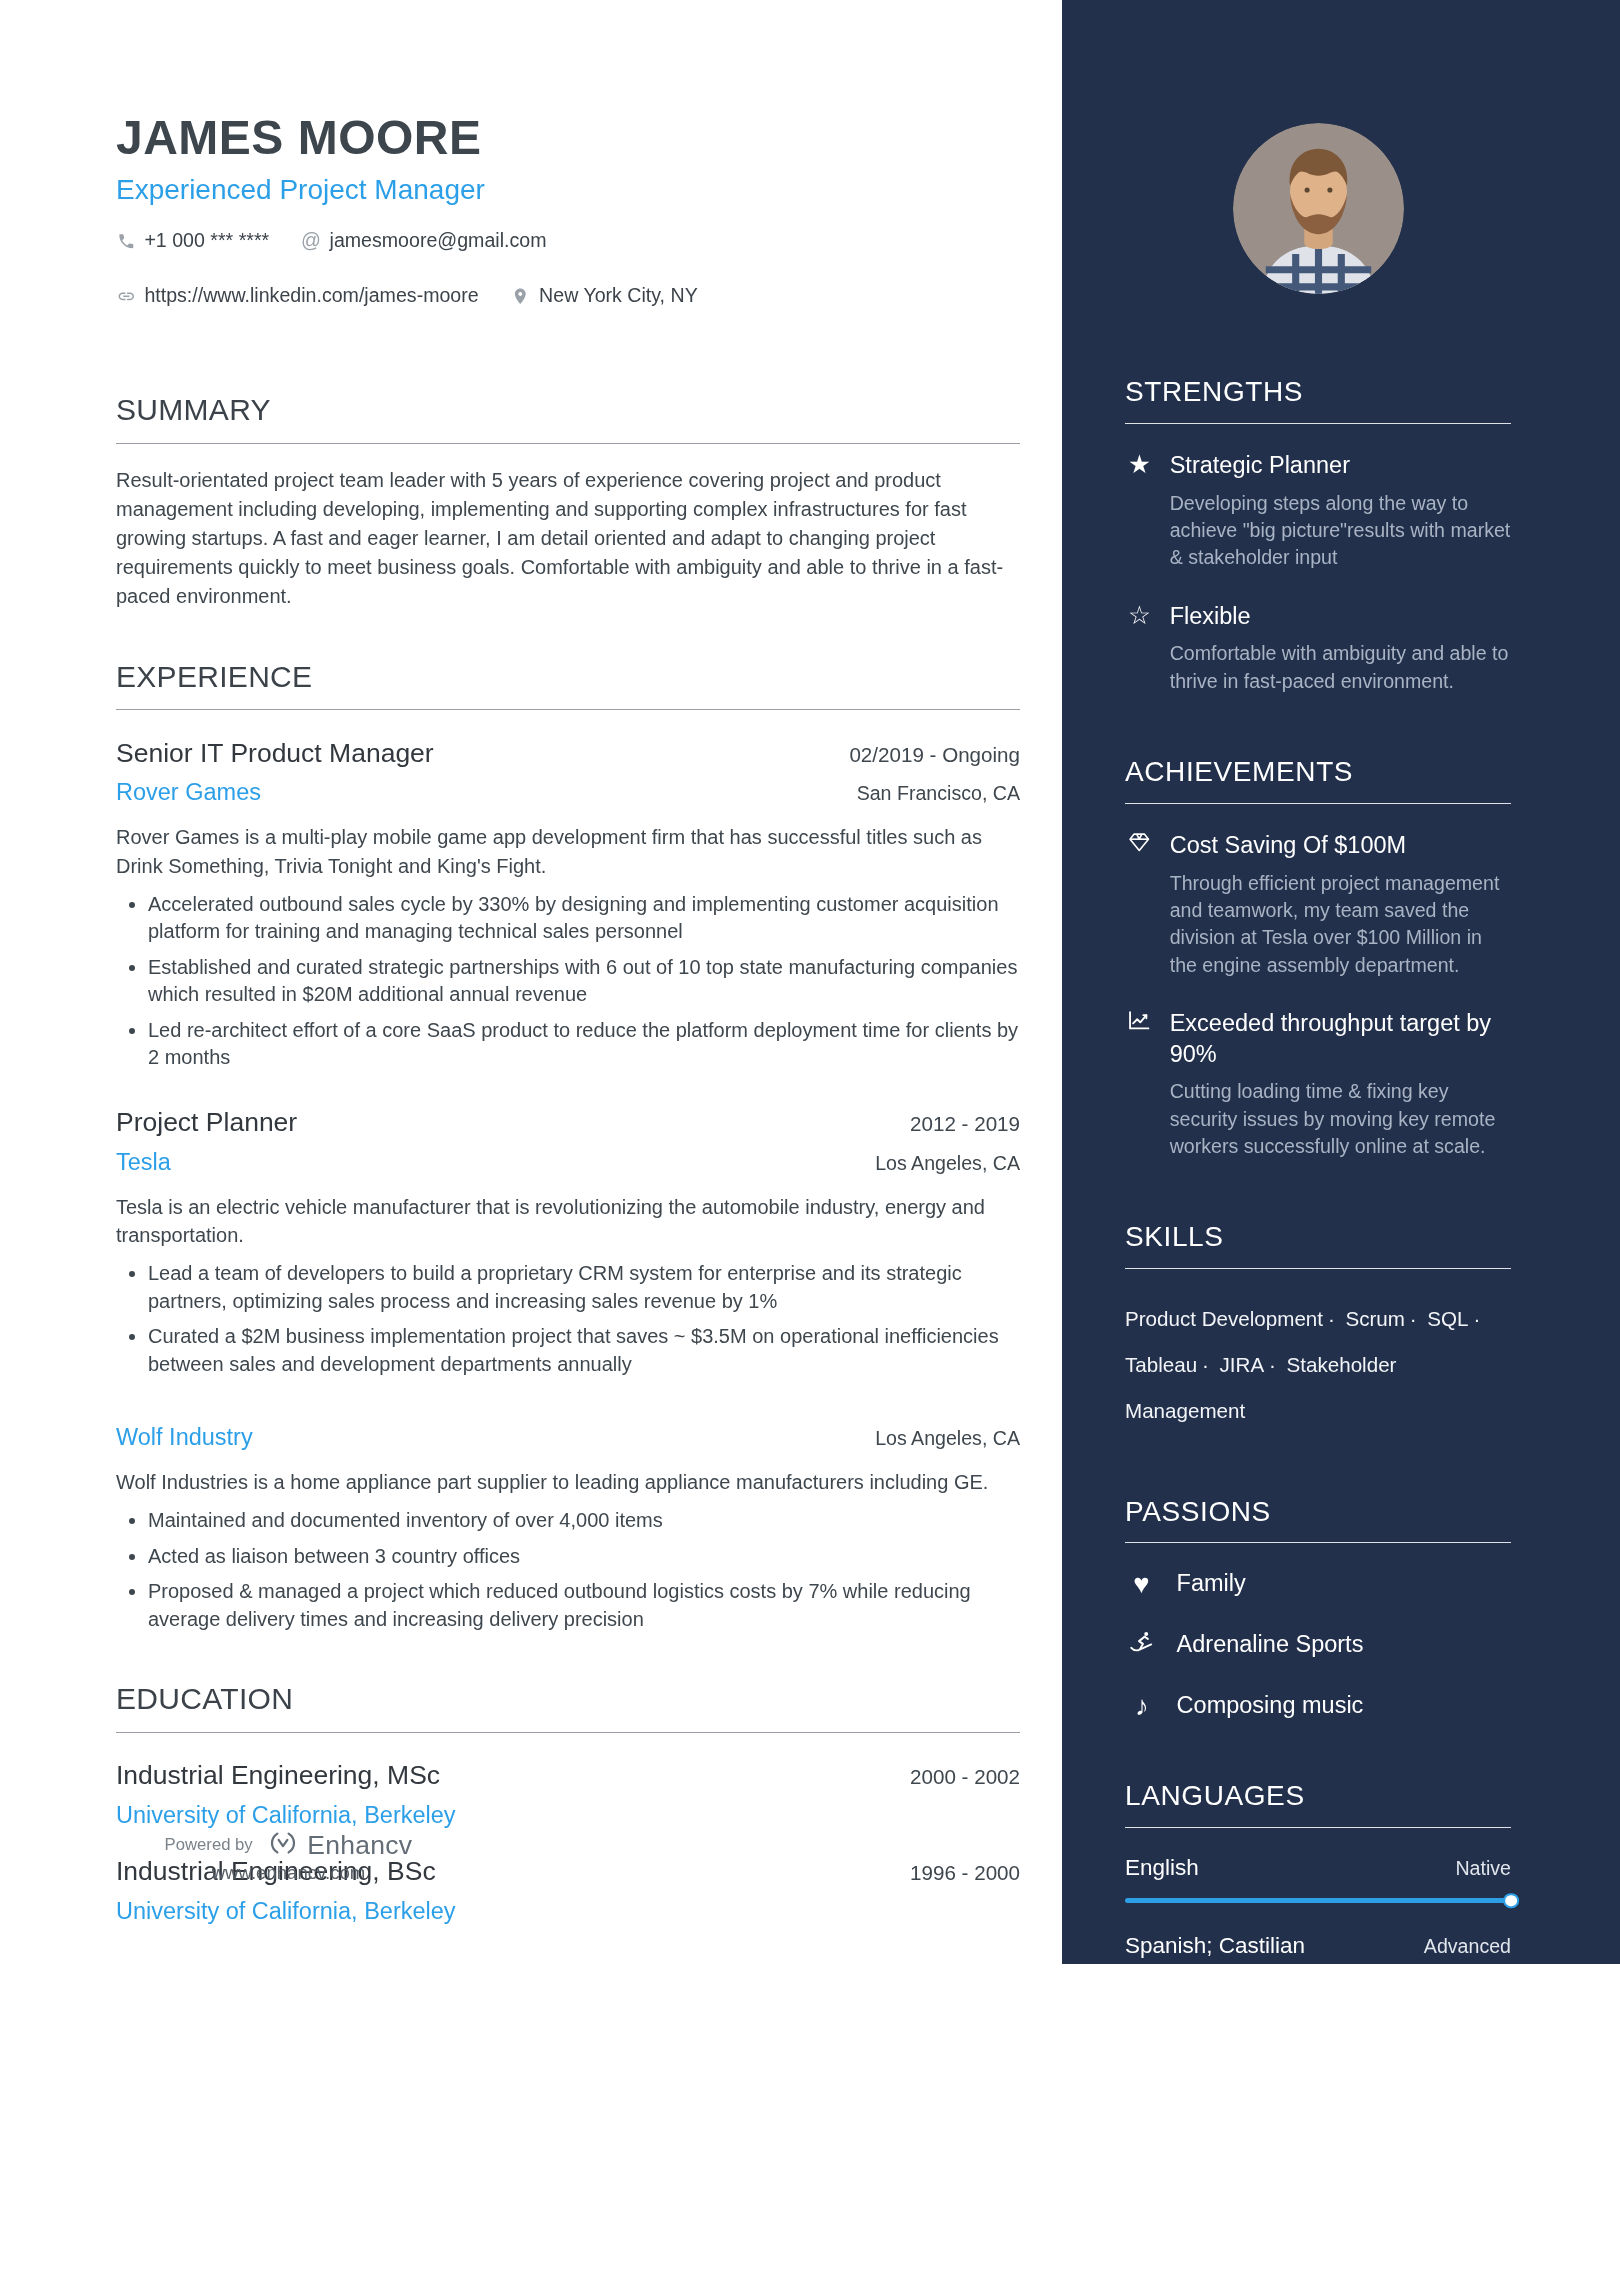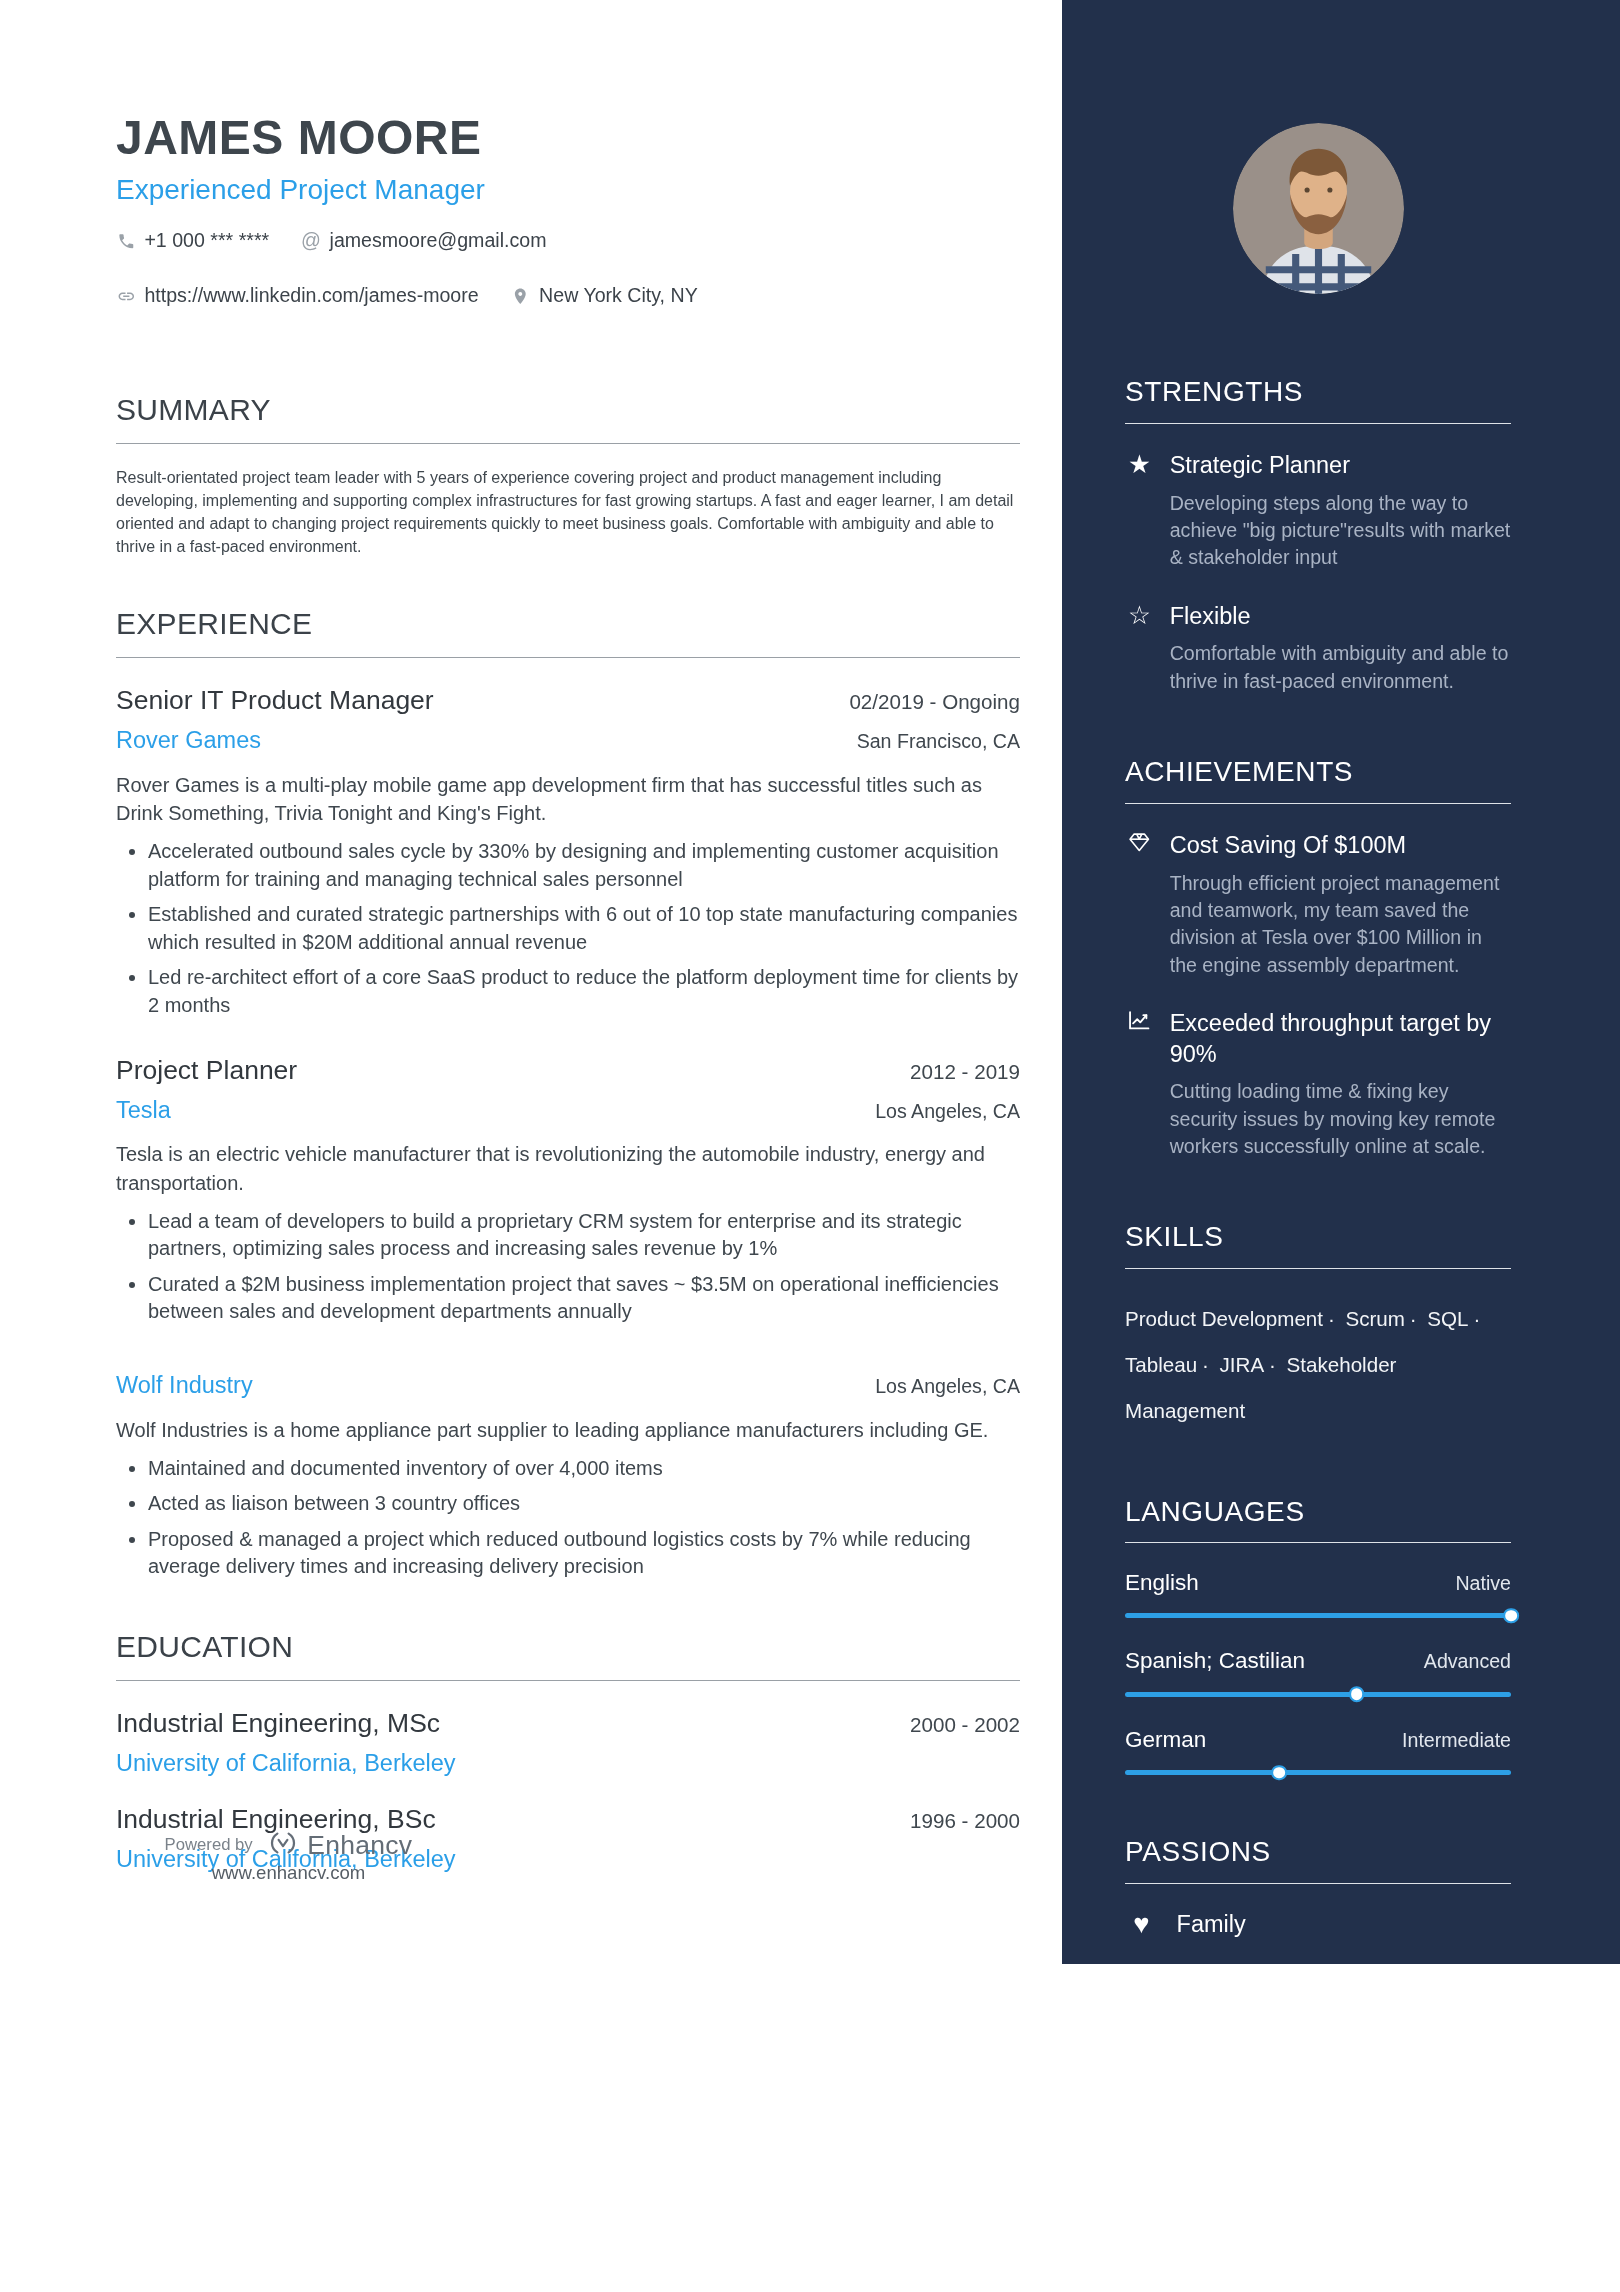--- a/index.html
+++ b/index.html
@@ -13,21 +13,21 @@
   .name { font-size:48px; font-weight:800; color:#3e464d; letter-spacing:0.5px; }
   .cand-title { margin-top:8.8px; font-size:28px; color:#2b9fe8; font-weight:500; }
   .contact { margin-top:23.5px; display:flex; flex-wrap:wrap; column-gap:27.4px; row-gap:9.8px; max-width:627px; font-size:19.6px; color:#3c434a;gap:32px; }
   .contact-item { display:flex; align-items:center; gap:8.8px; white-space:nowrap; }
   .cicon { display:inline-flex; width:19.6px; height:19.6px; align-items:center; justify-content:center; }
   .cicon svg { width:18.6px; height:18.6px; fill:#9aa1a8; }
   .at-glyph { font-size:19.6px; color:#9aa1a8; }
   .lsection { margin-top:49px; }
   .lsection.first { margin-top:86px; }
   .lsec-head { font-size:30px; font-weight:500; color:#3b4249; letter-spacing:0.3px; padding-bottom:15.7px; border-bottom:1px solid #9aa0a6; }
-  .summary-text { margin-top:21.6px; font-size:16px; line-height:1.45; color:#3f474e; }
+  .summary-text { margin-top:21.6px; font-size:20px; line-height:1.45; color:#3f474e; }
   .job { padding-top:27.4px; }
   .jrow { display:flex; justify-content:space-between; align-items:baseline;gap:44px; }
   .job-title { font-size:26.5px; font-weight:500; color:#32383e; }
   .job-dates { font-size:20.6px; color:#3f474e; }
   .jrow2 { margin-top:10.8px; }
   .job-company { font-size:23.5px; color:#2b9fe8; }
   .job-location { font-size:19.6px; color:#3f474e; }
   .job-desc { margin-top:16.7px; font-size:20px; line-height:1.42; color:#3f474e; }
   .job ul { margin-top:10.8px; padding-left:32px; }
   .job li { font-size:20px; line-height:1.38; color:#3f474e; margin-bottom:7.8px; }
@@ -283,54 +283,20 @@
         <span>Product Development</span><span class="skill-sep">·</span>
         <span>Scrum</span><span class="skill-sep">·</span>
         <span>SQL</span><span class="skill-sep">·</span>
         <span>Tableau</span><span class="skill-sep">·</span>
         <span>JIRA</span><span class="skill-sep">·</span>
         <span>Stakeholder Management</span>
       </p>
     </div>
 
     <div class="sb-section">
-      <div class="sb-head">LANGUAGES</div>
-
-      <div class="lang">
-        <div class="lang-row">
-          <span class="lang-name">English</span>
-          <span class="lang-level">Native</span>
-        </div>
-        <div class="slider">
-          <span class="knob" style="left: 100%;"></span>
-        </div>
-      </div>
-
-      <div class="lang">
-        <div class="lang-row">
-          <span class="lang-name">Spanish; Castilian</span>
-          <span class="lang-level">Advanced</span>
-        </div>
-        <div class="slider">
-          <span class="knob" style="left: 60%;"></span>
-        </div>
-      </div>
-
-      <div class="lang">
-        <div class="lang-row">
-          <span class="lang-name">German</span>
-          <span class="lang-level">Intermediate</span>
-        </div>
-        <div class="slider">
-          <span class="knob" style="left: 40%;"></span>
-        </div>
-      </div>
-    </div>
-
-    <div class="sb-section">
       <div class="sb-head">PASSIONS</div>
       <div class="passion">
         <span class="passion-ico">♥</span>
         <span class="passion-label">Family</span>
       </div>
       <div class="passion">
         <span class="passion-ico">
           <svg viewBox="0 0 24 24" fill="none" stroke="#ffffff" stroke-width="1.8" stroke-linecap="round" stroke-linejoin="round">
               <circle cx="16.5" cy="4.5" r="1.8" fill="#ffffff" stroke="none"></circle>
               <path d="M15 7l-5 4 3.5 2.5L11 18"></path>
@@ -339,15 +305,49 @@
             </svg>
         </span>
         <span class="passion-label">Adrenaline Sports</span>
       </div>
       <div class="passion">
         <span class="passion-ico">♪</span>
         <span class="passion-label">Composing music</span>
       </div>
     </div>
 
+    <div class="sb-section">
+      <div class="sb-head">LANGUAGES</div>
+
+      <div class="lang">
+        <div class="lang-row">
+          <span class="lang-name">English</span>
+          <span class="lang-level">Native</span>
+        </div>
+        <div class="slider">
+          <span class="knob" style="left: 100%;"></span>
+        </div>
+      </div>
+
+      <div class="lang">
+        <div class="lang-row">
+          <span class="lang-name">Spanish; Castilian</span>
+          <span class="lang-level">Advanced</span>
+        </div>
+        <div class="slider">
+          <span class="knob" style="left: 60%;"></span>
+        </div>
+      </div>
+
+      <div class="lang">
+        <div class="lang-row">
+          <span class="lang-name">German</span>
+          <span class="lang-level">Intermediate</span>
+        </div>
+        <div class="slider">
+          <span class="knob" style="left: 40%;"></span>
+        </div>
+      </div>
+    </div>
+
   </div>
 </div>
 
 
 </body></html>

